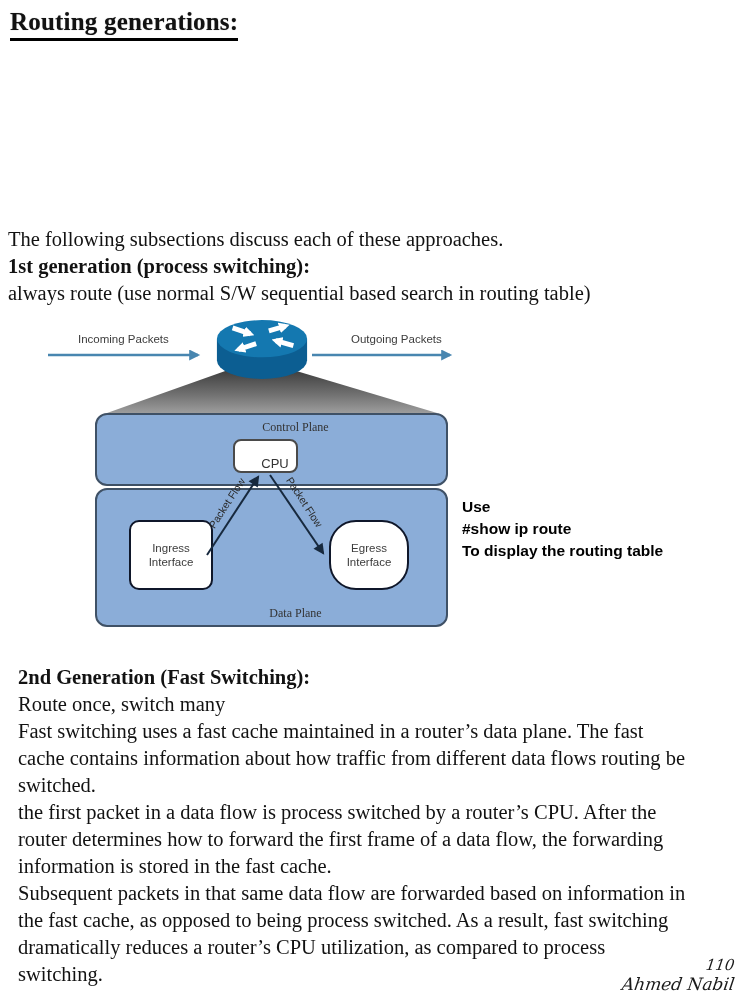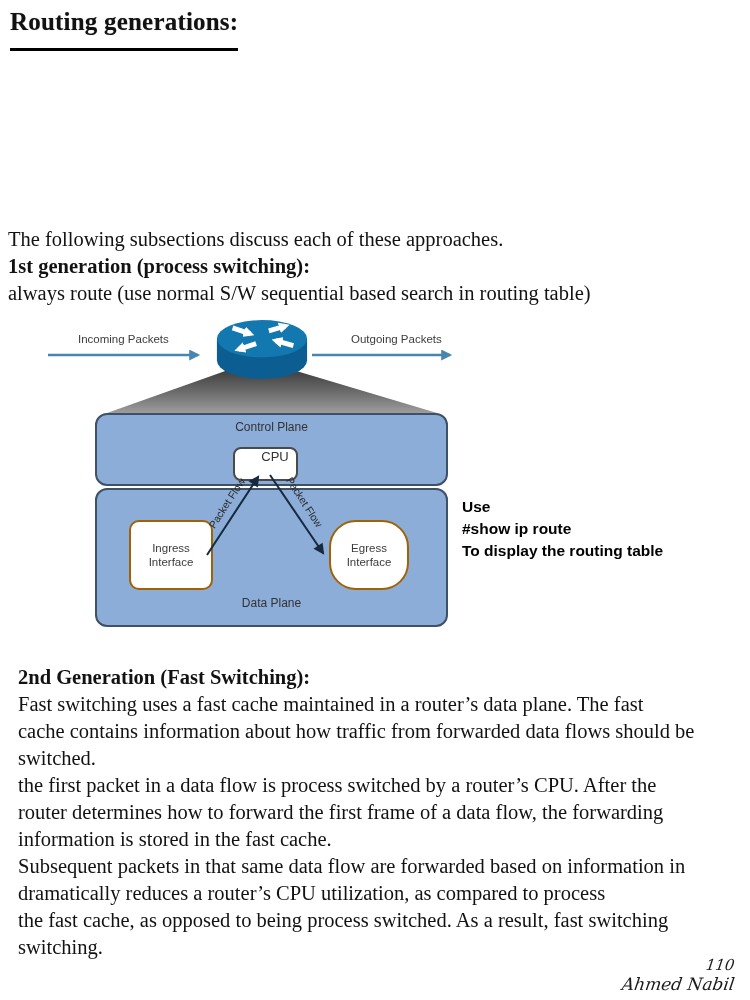--- a/index.html
+++ b/index.html
@@ -4,21 +4,21 @@
 <style>
   html,body{margin:0;padding:0;background:#ffffff;}
   .page{
     position:relative;width:750px;height:1000px;background:#ffffff;overflow:hidden;
     font-family:"Liberation Serif", serif;color:#121212;
   }
   
   .title{
     position:absolute;left:10px;top:8px;margin:0;
     font-size:25px;font-weight:bold;letter-spacing:.2px;
-    border-bottom:3px solid #000;padding-bottom:12px;display:inline-block;
+    border-bottom:3px solid #000;padding-bottom:2px;display:inline-block;
     text-shadow:0 0 1px rgba(0,0,0,.35);
   }
   .tblock{position:absolute;font-size:20.5px;line-height:27px;}
   .tblock .ln{white-space:nowrap;}
   .tblock .b{font-weight:bold;}
   .intro{left:10px;top:62px;}
   .sub{left:8px;top:226px;}
   .gen2{left:18px;top:664px;}
   
   .dlabel{
@@ -32,33 +32,33 @@
     clip-path:polygon(37.7% 0%, 56.1% 0%, 96.9% 100%, 3.4% 100%);
     background:linear-gradient(to bottom,#3e3e3e 0%,#6f6f6f 55%,#9d9d9d 100%);
   }
   .plane{
     position:absolute;left:95px;width:353px;
     background:#8badd8;border:2px solid #3f5166;border-radius:12px;box-sizing:border-box;
   }
   .plane.control{top:413px;height:73px;}
   .plane.data{top:488px;height:139px;}
   .plane-label{
-    width:100%;text-align:center;font-family:Liberation Sans, sans-serif;
-    font-size:12px;color:#333;padding-top:5px;
+    width:100%;text-align:center;font-family:Liberation Serif, serif;
+    font-size:12px;color:#333;padding-top:5px;margin-left:24px;
   }
-  .plane-label.bottom{position:absolute;bottom:15px;left:0;padding-top:0;}
+  .plane-label.bottom{position:absolute;bottom:4px;left:0;padding-top:0;}
   .cpu{
-    position:absolute;left:136px;top:32px;width:65px;height:34px;
+    position:absolute;left:136px;top:24px;width:65px;height:34px;
     background:#fff;border:2px solid #4a4a4a;border-radius:8px;box-sizing:border-box;
-    display:flex;align-items:flex-start;justify-content:center;
+    display:flex;align-items:flex-end;justify-content:center;
     font-family:"Liberation Sans", sans-serif;font-size:13px;color:#333;padding-left:19px;
   }
   .iface{
     position:absolute;top:30px;height:70px;background:#fff;
-    border:2px solid #a16207;border-radius:10px;box-sizing:border-box;
+    border:2px solid #0f172a;border-radius:10px;box-sizing:border-box;
     display:flex;flex-direction:column;align-items:center;justify-content:center;
     font-family:"Liberation Sans", sans-serif;font-size:11.5px;line-height:14px;color:#3c3c3c;
   }
   .ingress{left:32px;width:84px;}
   .egress{left:232px;width:80px;border-radius:27px;}
   .flow-svg{position:absolute;left:0;top:315px;width:750px;height:330px;pointer-events:none;}
   .router-svg{position:absolute;left:213px;top:317px;width:98px;height:65px;}
   .pflow{
     position:absolute;font-family:"Liberation Sans", sans-serif;font-size:10.5px;
     color:#2a2a2a;white-space:nowrap;
@@ -150,29 +150,30 @@
   <div class="pflow p2">Packet Flow</div>
 
   <div class="note">
     <div>Use</div>
     <div>#show ip route</div>
     <div>To display the routing table</div>
   </div>
 
   <div class="tblock gen2">
     <div class="ln b">2nd Generation (Fast Switching):</div>
+    <div class="ln">Route once, switch many</div>
     <div class="ln">Fast switching uses a fast cache maintained in a router’s data plane. The fast</div>
-    <div class="ln">cache contains information about how traffic from forwarded data flows should be</div>
+    <div class="ln">cache contains information about how traffic from different data flows routing be</div>
     <div class="ln">switched.</div>
     <div class="ln">the first packet in a data flow is process switched by a router’s CPU. After the</div>
     <div class="ln">router determines how to forward the first frame of a data flow, the forwarding</div>
     <div class="ln">information is stored in the fast cache.</div>
     <div class="ln">Subsequent packets in that same data flow are forwarded based on information in</div>
+    <div class="ln">the fast cache, as opposed to being process switched. As a result, fast switching</div>
     <div class="ln">dramatically reduces a router’s CPU utilization, as compared to process</div>
-    <div class="ln">the fast cache, as opposed to being process switched. As a result, fast switching</div>
     <div class="ln">switching.</div>
   </div>
 
   <div class="footer">
     <div class="pagenum">110</div>
     <div class="sig">Ahmed Nabil</div>
   </div>
 
 </div>
 

